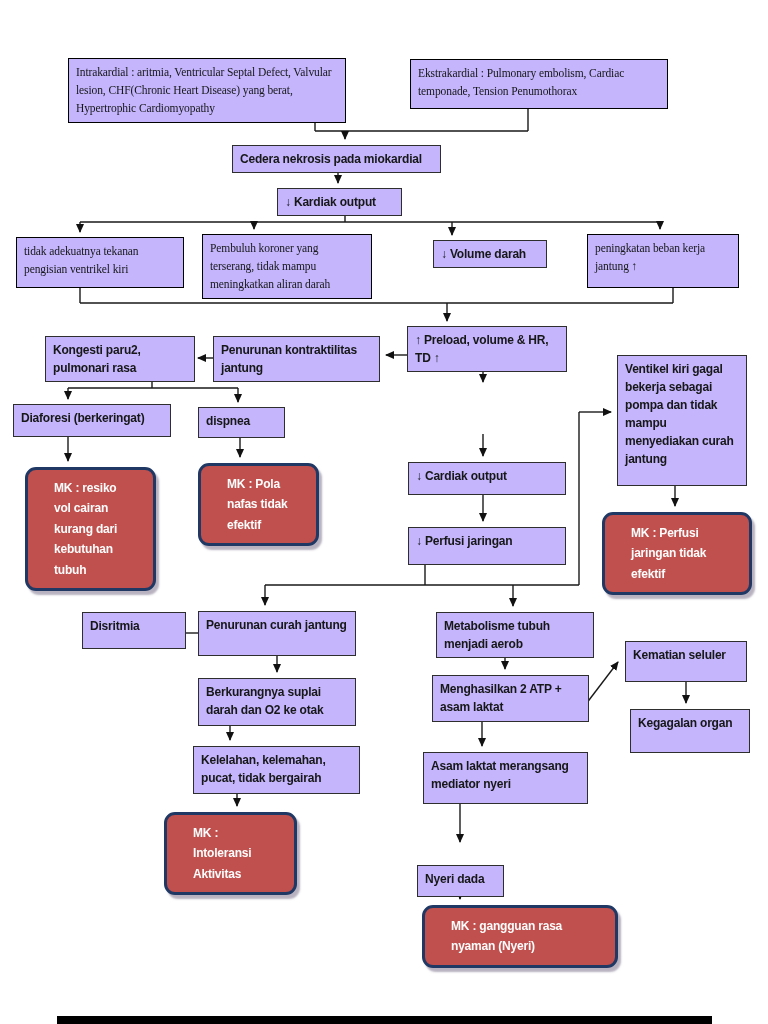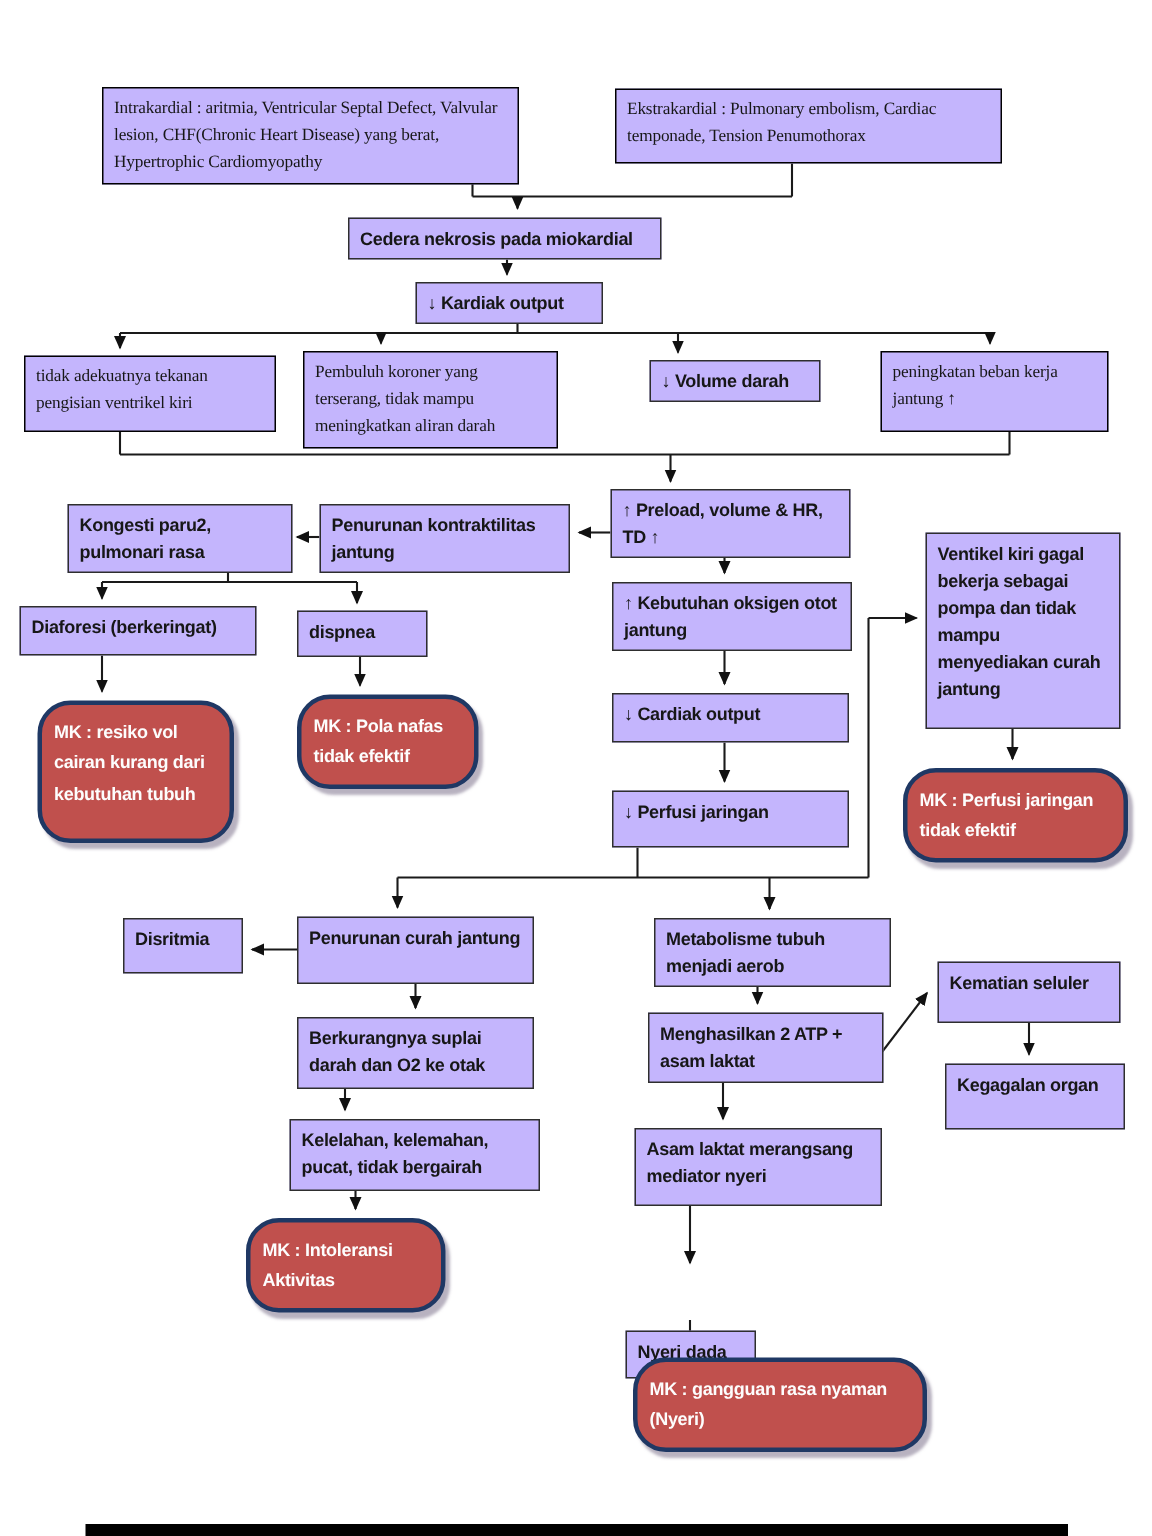--- a/index.html
+++ b/index.html
@@ -7,23 +7,23 @@
           font-family:"Liberation Sans",sans-serif;}
   svg.wires{position:absolute;left:0;top:0;z-index:1;}
   .node{position:absolute;z-index:2;box-sizing:border-box;background:#c4b5fd;
         border:1.6px solid #2e2e2e;padding:4px 7px;
         font-weight:bold;font-size:12px;line-height:1.5;color:#171717;
         letter-spacing:-0.2px;}
   .node.serif{font-family:"Liberation Serif",serif;font-weight:normal;
         font-size:11.5px;line-height:1.55;border:1.2px solid #000;
         letter-spacing:-0.1px;padding:5px 7px;}
   .node.mk{background:var(--mk_fill,#c0504d);border:3px solid var(--mk_border,#1f3864);
-        border-radius:22px;color:var(--mk_text,#fdfdfd);
+        border-radius:11px;color:var(--mk_text,#fdfdfd);
         box-shadow:3px 4px 2px rgba(125,115,140,0.55);
-        padding:8px 8px;line-height:1.7;font-size:12px;}
+        padding:8px 26px;line-height:1.7;font-size:12px;}
   .scanbar{position:absolute;z-index:3;background:#000;}
 </style>
 </head>
 <body>
 
 <div class="canvas">
 
   <svg class="wires" width="768" height="1024">
     <defs>
       <marker id="ah" markerUnits="userSpaceOnUse" markerWidth="10" markerHeight="9" refX="8" refY="4" orient="auto">
@@ -77,32 +77,31 @@
   <div class="node serif" style="left:202px;top:234px;width:170px;min-height:58px">Pembuluh koroner yang terserang, tidak mampu meningkatkan aliran darah</div>
   <div class="node" style="left:433px;top:240px;width:114px;min-height:28px">↓ Volume darah</div>
   <div class="node serif" style="left:587px;top:234px;width:152px;min-height:54px">peningkatan beban kerja jantung ↑</div>
   <div class="node" style="left:407px;top:326px;width:160px;min-height:43px">↑ Preload, volume &amp; HR, TD ↑</div>
   <div class="node" style="left:213px;top:336px;width:167px;min-height:45px">Penurunan kontraktilitas jantung</div>
   <div class="node" style="left:45px;top:336px;width:150px;min-height:45px">Kongesti paru2, pulmonari rasa</div>
   <div class="node" style="left:13px;top:404px;width:158px;min-height:33px">Diaforesi (berkeringat)</div>
   <div class="node" style="left:198px;top:407px;width:87px;min-height:31px">dispnea</div>
   <div class="node mk" style="left:25px;top:467px;width:131px;min-height:95px">MK : resiko vol cairan kurang dari kebutuhan tubuh</div>
   <div class="node mk" style="left:198px;top:463px;width:121px;min-height:63px">MK : Pola nafas tidak efektif</div>
-  <div class="node" style="left:408px;top:388px;width:160px;min-height:46px">↑ Kebutuhan oksigen otot jantung</div>
   <div class="node" style="left:408px;top:462px;width:158px;min-height:33px">↓ Cardiak output</div>
   <div class="node" style="left:408px;top:527px;width:158px;min-height:38px">↓ Perfusi jaringan</div>
   <div class="node" style="left:617px;top:355px;width:130px;min-height:131px">Ventikel kiri gagal bekerja sebagai pompa dan tidak mampu menyediakan curah jantung</div>
   <div class="node mk" style="left:602px;top:512px;width:150px;min-height:58px">MK : Perfusi jaringan tidak efektif</div>
-  <div class="node" style="left:82px;top:612px;width:80px;min-height:37px">Disritmia</div>
+  <div class="node" style="left:82px;top:612px;width:104px;min-height:37px">Disritmia</div>
   <div class="node" style="left:198px;top:611px;width:158px;min-height:45px">Penurunan curah jantung</div>
   <div class="node" style="left:436px;top:612px;width:158px;min-height:44px">Metabolisme tubuh menjadi aerob</div>
   <div class="node" style="left:198px;top:678px;width:158px;min-height:48px">Berkurangnya suplai darah dan O2 ke otak</div>
   <div class="node" style="left:432px;top:675px;width:157px;min-height:47px">Menghasilkan 2 ATP + asam laktat</div>
   <div class="node" style="left:625px;top:641px;width:122px;min-height:41px">Kematian seluler</div>
   <div class="node" style="left:193px;top:746px;width:167px;min-height:48px">Kelelahan, kelemahan, pucat, tidak bergairah</div>
   <div class="node" style="left:630px;top:709px;width:120px;min-height:44px">Kegagalan organ</div>
   <div class="node mk" style="left:164px;top:812px;width:133px;min-height:50px">MK : Intoleransi Aktivitas</div>
   <div class="node" style="left:423px;top:752px;width:165px;min-height:52px">Asam laktat merangsang mediator nyeri</div>
-  <div class="node" style="left:417px;top:887px;width:87px;min-height:32px">Nyeri dada</div>
+  <div class="node" style="left:417px;top:865px;width:87px;min-height:32px">Nyeri dada</div>
   <div class="node mk" style="left:422px;top:905px;width:196px;min-height:57px">MK : gangguan rasa nyaman (Nyeri)</div>
 
   <div class="scanbar" style="left:57px;top:1016px;width:655px;height:8px"></div>
 </div>
 
 </body></html>

